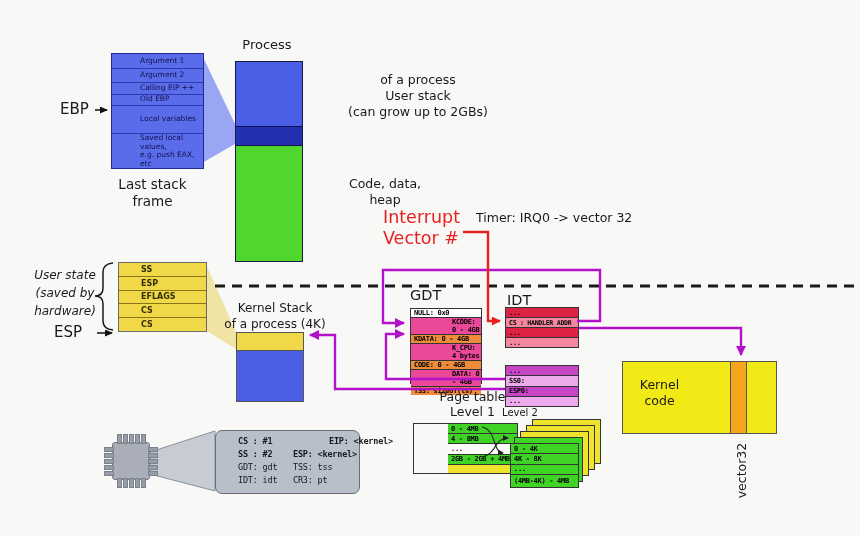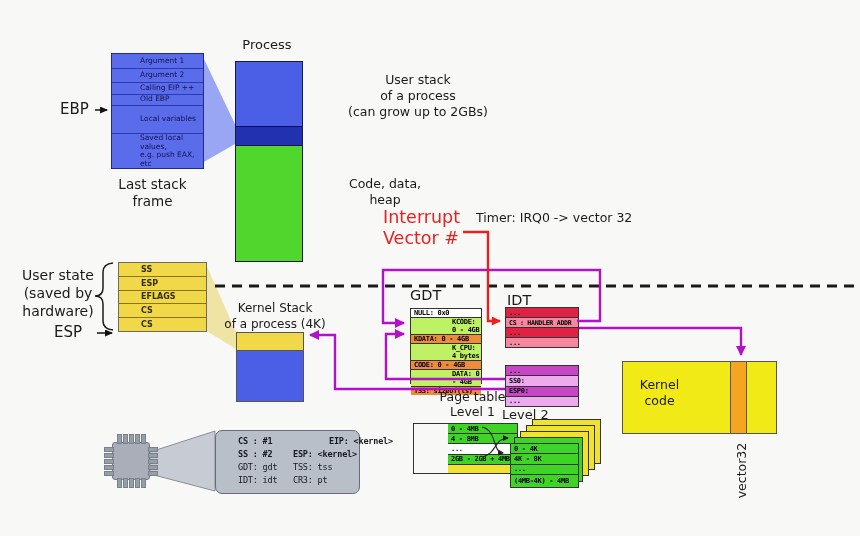--- a/index.html
+++ b/index.html
@@ -18,21 +18,21 @@
   
   .ybox{position:absolute;background:#f0d849;border:1.3px solid #6b6b6b;display:flex;flex-direction:column;}
   .us-row{flex:1;border-bottom:1px solid #8a7414;color:#332f05;font-size:8px;display:flex;align-items:center;
           padding-left:22px;font-weight:bold;}
   .us-row:last-child{border-bottom:none;}
   
   .tbl{position:absolute;border:1.4px solid #333;display:flex;flex-direction:column;}
   .trow{flex:1;border-bottom:1px solid #333;display:flex;align-items:center;padding-left:3px;
         font-family:"DejaVu Sans Mono",monospace;font-weight:bold;font-size:7px;letter-spacing:-0.3px;color:#000;}
   .trow:last-child{border-bottom:none;}
-  .gw{background:#ffffff;} .gy{background:#bef264;padding-left:41px;} .go{background:#ef8c3c;}
+  .gw{background:#ffffff;} .gy{background:#ec4899;padding-left:41px;} .go{background:#ef8c3c;}
   .id{background:#dd2244;} .il{background:#f5879f;}
   .td{background:#c646c6;} .tl{background:#edabed;}
   .pg{background:#3fd425;} .pw{background:#ffffff;} .py{background:#f0e32e;}
   .sheet{position:absolute;border:1.2px solid #333;}
   
   .seg{width:100%;}
   
   .regbox{position:absolute;background:#b9bfc9;border:1.5px solid #676c76;border-radius:7px;}
   .regline{position:absolute;font-family:"DejaVu Sans Mono",monospace;font-size:8.5px;color:#15181e;
            letter-spacing:-0.2px;white-space:pre;}
@@ -69,43 +69,43 @@
     <div>frame</div>
   </div>
 
   <div class="lbl ctr" style="left:232px;top:37px;width:70px;font-size:13px;">Process</div>
   <div class="abs" style="left:235px;top:61px;width:66px;height:199px;border:1.3px solid #1a1a40;display:flex;flex-direction:column;">
     <div class="seg" style="height:64px;background:#4a5ee6;border-bottom:1px solid #101050;"></div>
     <div class="seg" style="height:18px;background:#2231b0;border-bottom:1px solid #101050;"></div>
     <div class="seg" style="flex:1;background:#50d62c;"></div>
   </div>
   <div class="lbl ctr" style="left:328px;top:72px;width:180px;font-size:12.5px;line-height:16px;">
+    <div>of a process</div>
     <div>User stack</div>
-    <div>of a process</div>
     <div>(can grow up to 2GBs)</div>
   </div>
   <div class="lbl ctr" style="left:330px;top:176px;width:110px;font-size:12.5px;line-height:16px;">
     <div>Code, data,</div>
     <div>heap</div>
   </div>
 
   <div class="lbl redtxt" style="left:383px;top:207px;font-size:17.5px;line-height:21px;">
     <div>Interrupt</div>
     <div>Vector #</div>
   </div>
   <div class="lbl" style="left:476px;top:210px;font-size:12.5px;">Timer: IRQ0 -&gt; vector 32</div>
 
   <div class="ybox" style="left:118px;top:262px;width:87px;height:68px;">
     <div class="us-row">SS</div>
     <div class="us-row">ESP</div>
     <div class="us-row">EFLAGS</div>
     <div class="us-row">CS</div>
     <div class="us-row">CS</div>
   </div>
-  <div class="lbl ctr" style="left:18px;top:266px;width:80px;font-size:14px;line-height:18px;">
+  <div class="lbl ctr" style="left:25px;top:266px;width:80px;font-size:12px;line-height:18px;font-style:italic;">
     <div>User state</div>
     <div>(saved by</div>
     <div>hardware)</div>
   </div>
   <div class="lbl" style="left:54px;top:323px;font-size:15px;">ESP</div>
 
   <div class="lbl ctr" style="left:210px;top:300px;width:130px;font-size:12px;line-height:16px;">
     <div>Kernel Stack</div>
     <div>of a process (4K)</div>
   </div>
@@ -145,21 +145,21 @@
     <div>Page table</div>
     <div>Level 1</div>
   </div>
   <div class="tbl" style="left:413px;top:423px;width:69px;height:49px;padding-left:34px;">
     <div class="trow pg" style="flex:10">0 - 4MB</div>
     <div class="trow pg" style="flex:10">4 - 8MB</div>
     <div class="trow pw" style="flex:10">...</div>
     <div class="trow pg" style="flex:10">2GB - 2GB + 4MB</div>
     <div class="trow py" style="flex:9"></div>
   </div>
-  <div class="lbl" style="left:502px;top:407px;font-size:13px;">Level 2</div>
+  <div class="lbl" style="left:502px;top:407px;font-size:10px;">Level 2</div>
 
   <div class="sheet py" style="left:532px;top:419px;width:67px;height:43px;"></div>
   <div class="sheet py" style="left:526px;top:425px;width:67px;height:43px;"></div>
   <div class="sheet py" style="left:520px;top:431px;width:67px;height:43px;"></div>
   <div class="sheet pg" style="left:514px;top:437px;width:67px;height:43px;"></div>
   <div class="tbl" style="left:510px;top:443px;width:67px;height:43px;">
     <div class="trow pg" style="flex:10">0 - 4K</div>
     <div class="trow pg" style="flex:10">4K - 8K</div>
     <div class="trow pg" style="flex:10">...</div>
     <div class="trow pg" style="flex:13">(4MB-4K) - 4MB</div>

